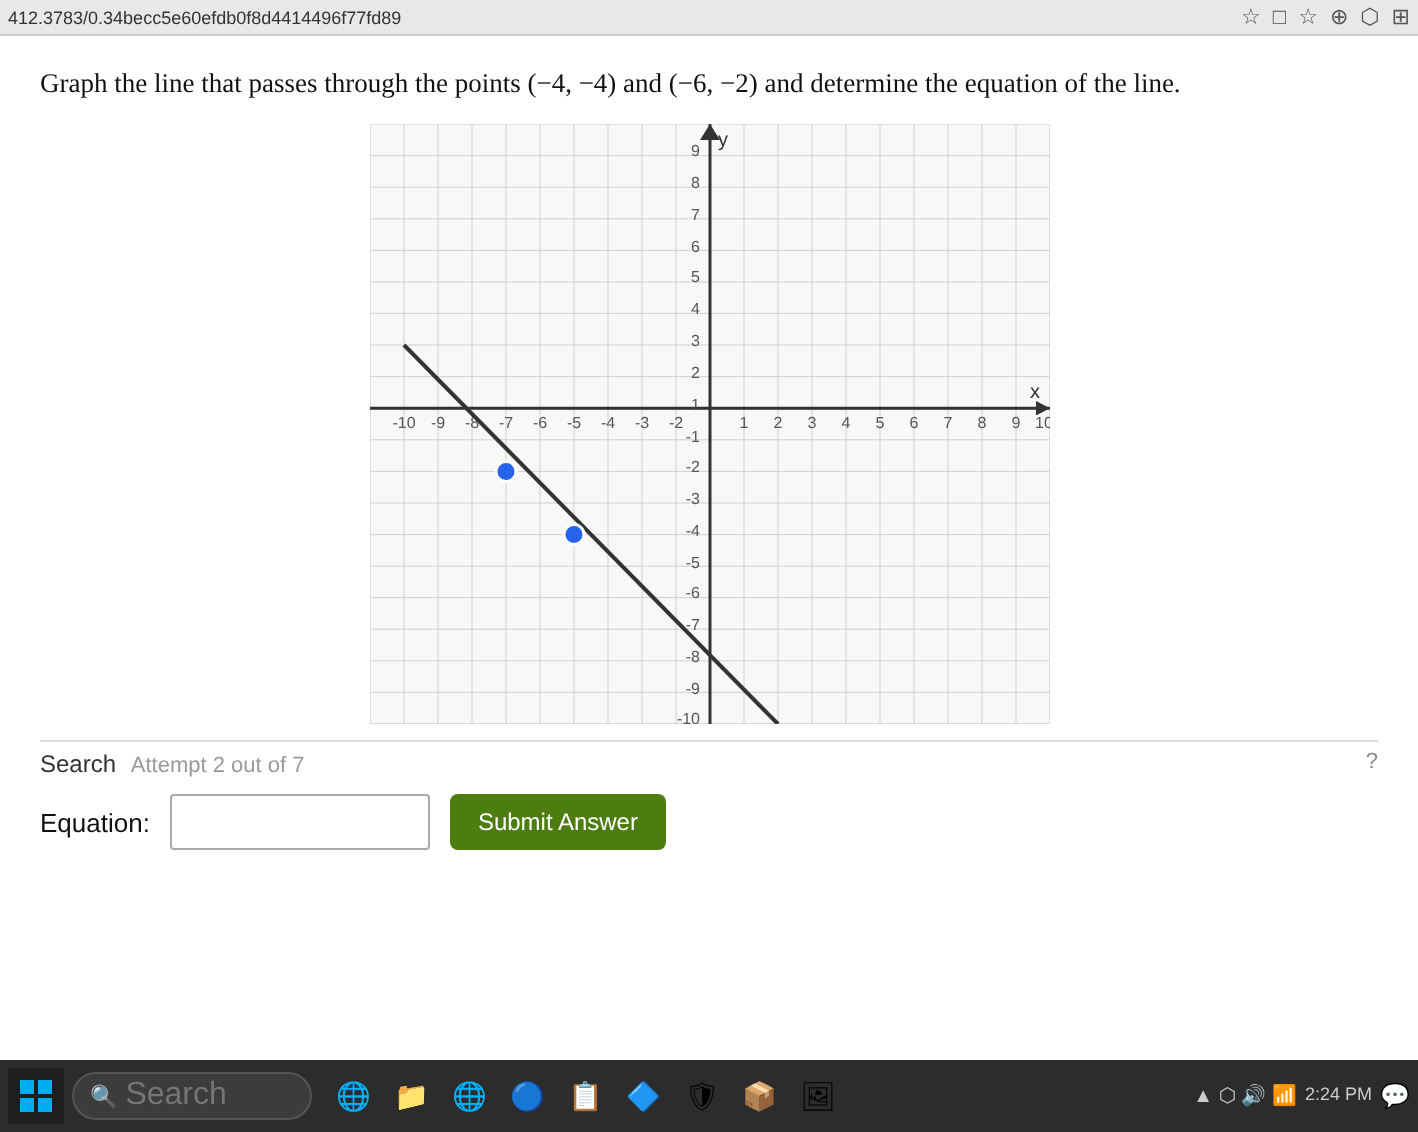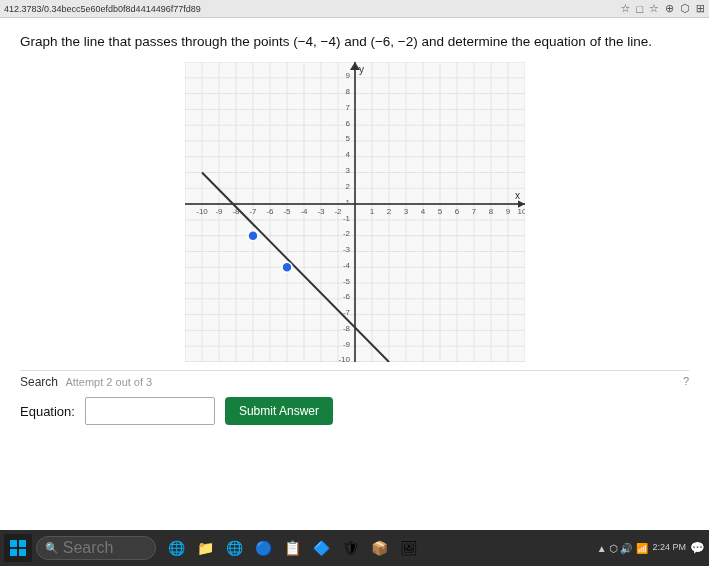--- a/index.html
+++ b/index.html
@@ -48,20 +48,21 @@
       height: calc(100% - 18px - 36px);
       overflow: hidden;
       position: relative;
     }
 
     .question-text {
       font-size: 13.5px;
       color: #111;
       line-height: 1.5;
       margin-bottom: 10px;
+      font-family: Liberation Serif, serif;
     }
 
     
     .graph-container {
       display: flex;
       justify-content: center;
       margin-bottom: 8px;
     }
 
     svg.graph {
@@ -96,21 +97,21 @@
     }
     .equation-input {
       width: 130px;
       height: 28px;
       border: 1px solid #aaa;
       border-radius: 2px;
       font-size: 12px;
       padding: 0 4px;
     }
     .submit-btn {
-      background: #15803d;
+      background: #4d7c0f;
       color: white;
       border: none;
       border-radius: 4px;
       padding: 6px 14px;
       font-size: 12px;
       cursor: pointer;
       height: 28px;
     }
 
     
@@ -324,21 +325,21 @@
       <circle cx="102" cy="205.3" r="5" fill="#2563eb" stroke="#fff" stroke-width="1.5"></circle>
 
       <circle cx="68" cy="173.7" r="5" fill="#2563eb" stroke="#fff" stroke-width="1.5"></circle>
 
     </svg>
   </div>
 
   <div class="answer-section">
     <div class="answer-label">
       <span>Search</span>
-      <span class="attempt-text">Attempt 2 out of 3</span>
+      <span class="attempt-text">Attempt 2 out of 7</span>
       <span style="float:right; color:#888; font-size:11px;">?</span>
     </div>
     <div class="equation-row">
       <span class="equation-label">Equation:</span>
       <input class="equation-input" type="text" value="" style="">
       <button class="submit-btn">Submit Answer</button>
     </div>
   </div>
 
 </div>

